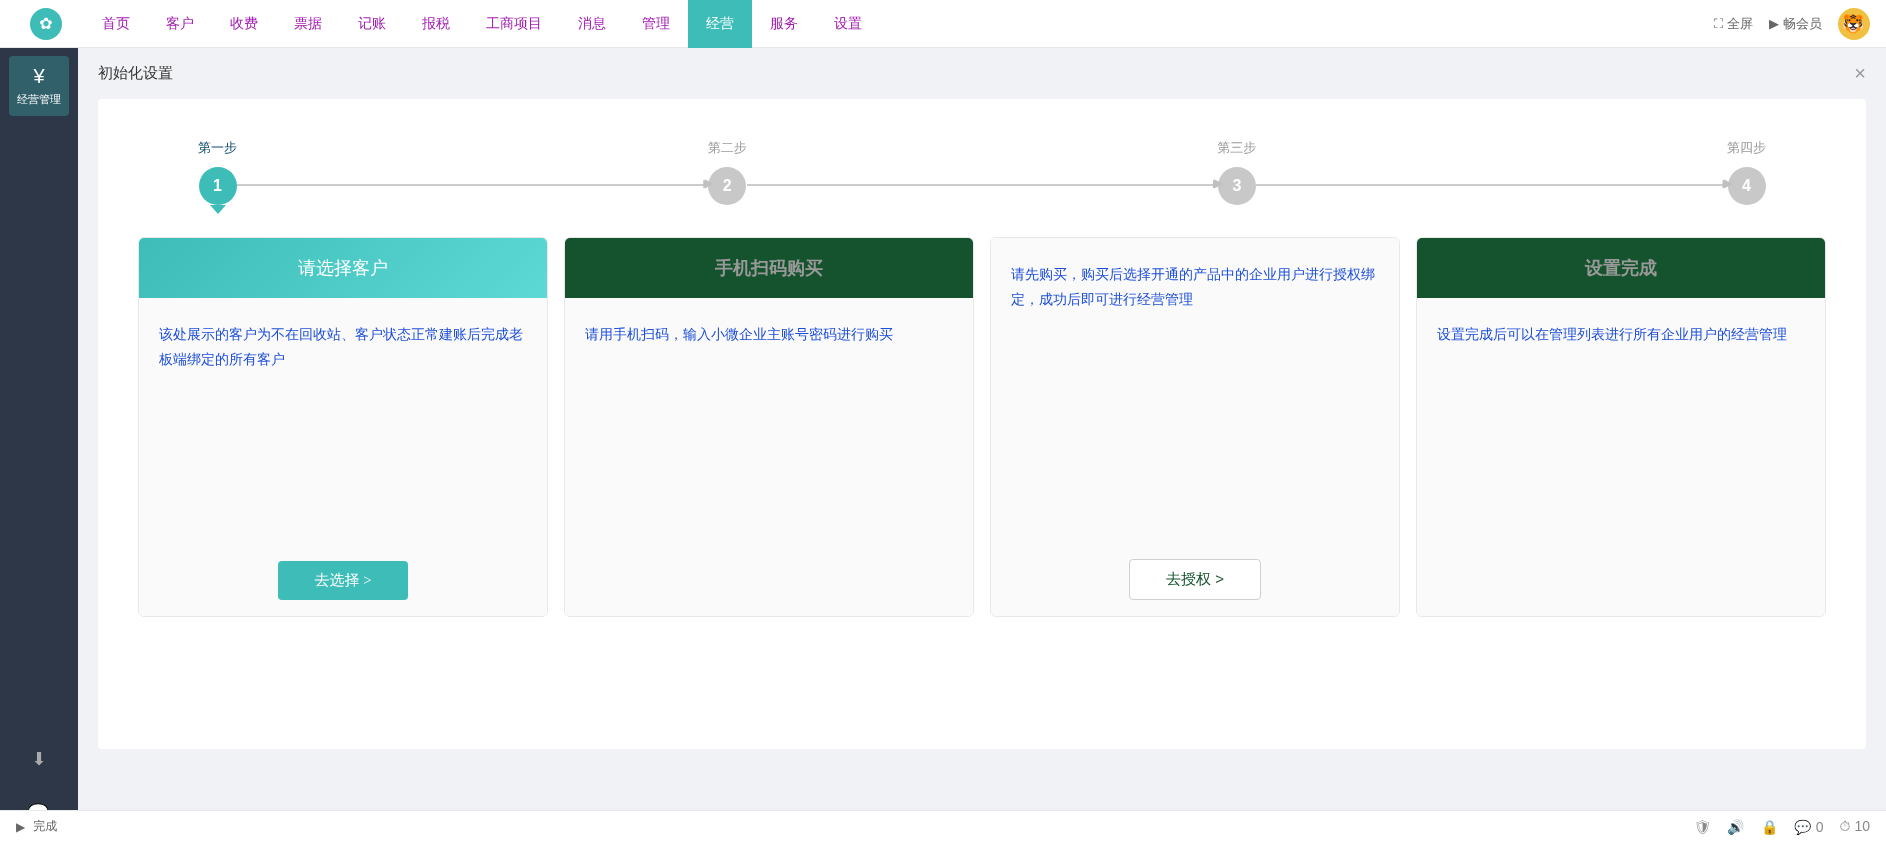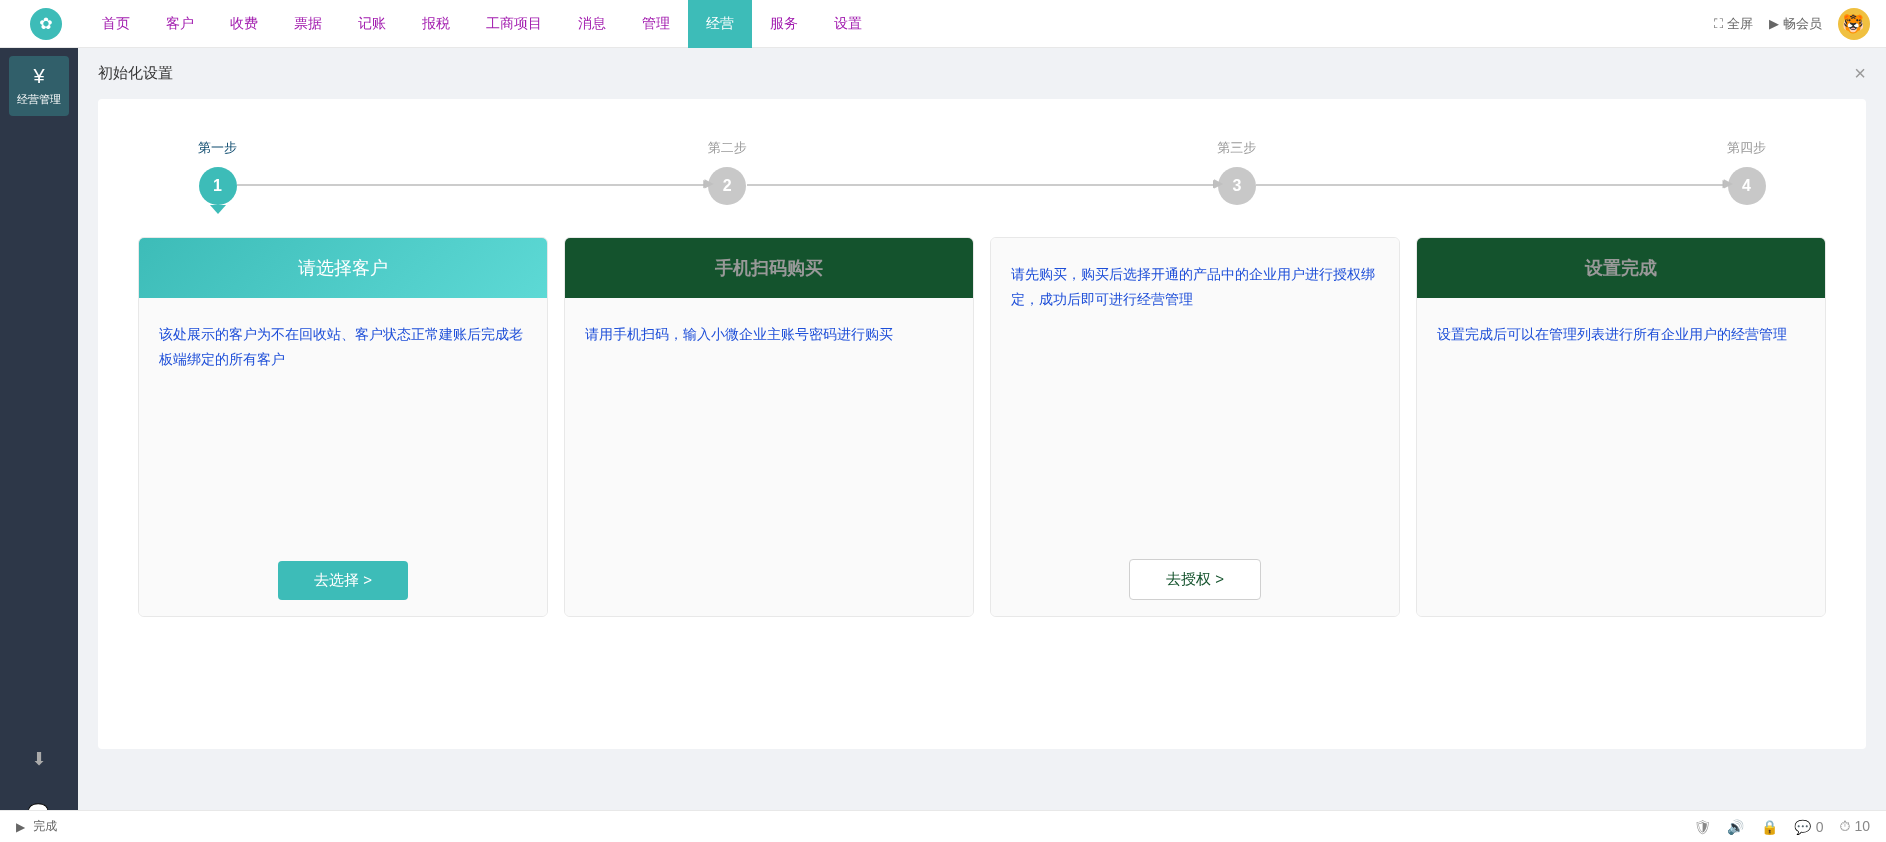--- a/index.html
+++ b/index.html
@@ -202,20 +202,21 @@
       padding: 10px 36px;
       border-radius: 4px;
       font-size: 15px;
       cursor: pointer;
       border: none;
       display: flex; align-items: center; gap: 6px;
     }
     .action-btn.primary {
       background: #3dbcb8;
       color: #fff;
+      font-family: Liberation Serif, serif;
     }
     .action-btn.secondary {
       background: #fff;
       color: #14532d;
       border: 1px solid #d0d0d0;
     }
 
     
     .status-bar {
       position: fixed;

